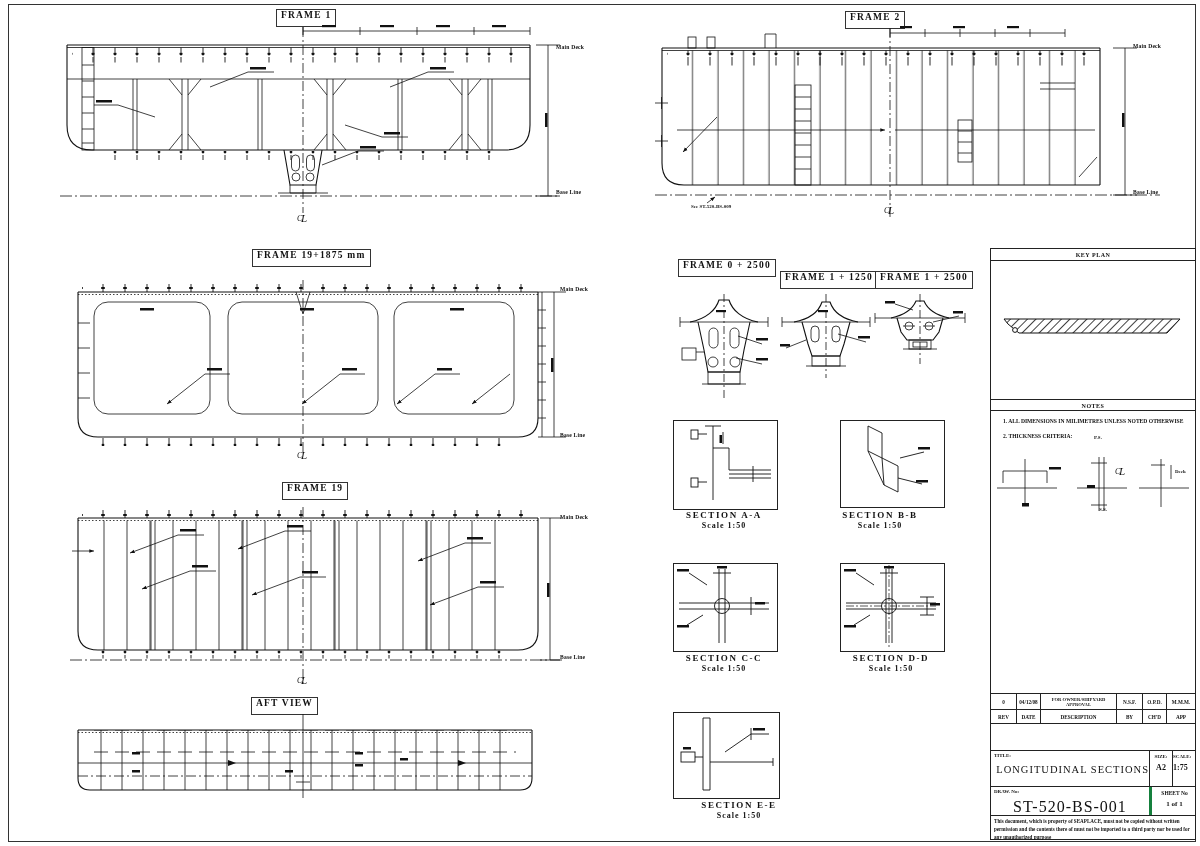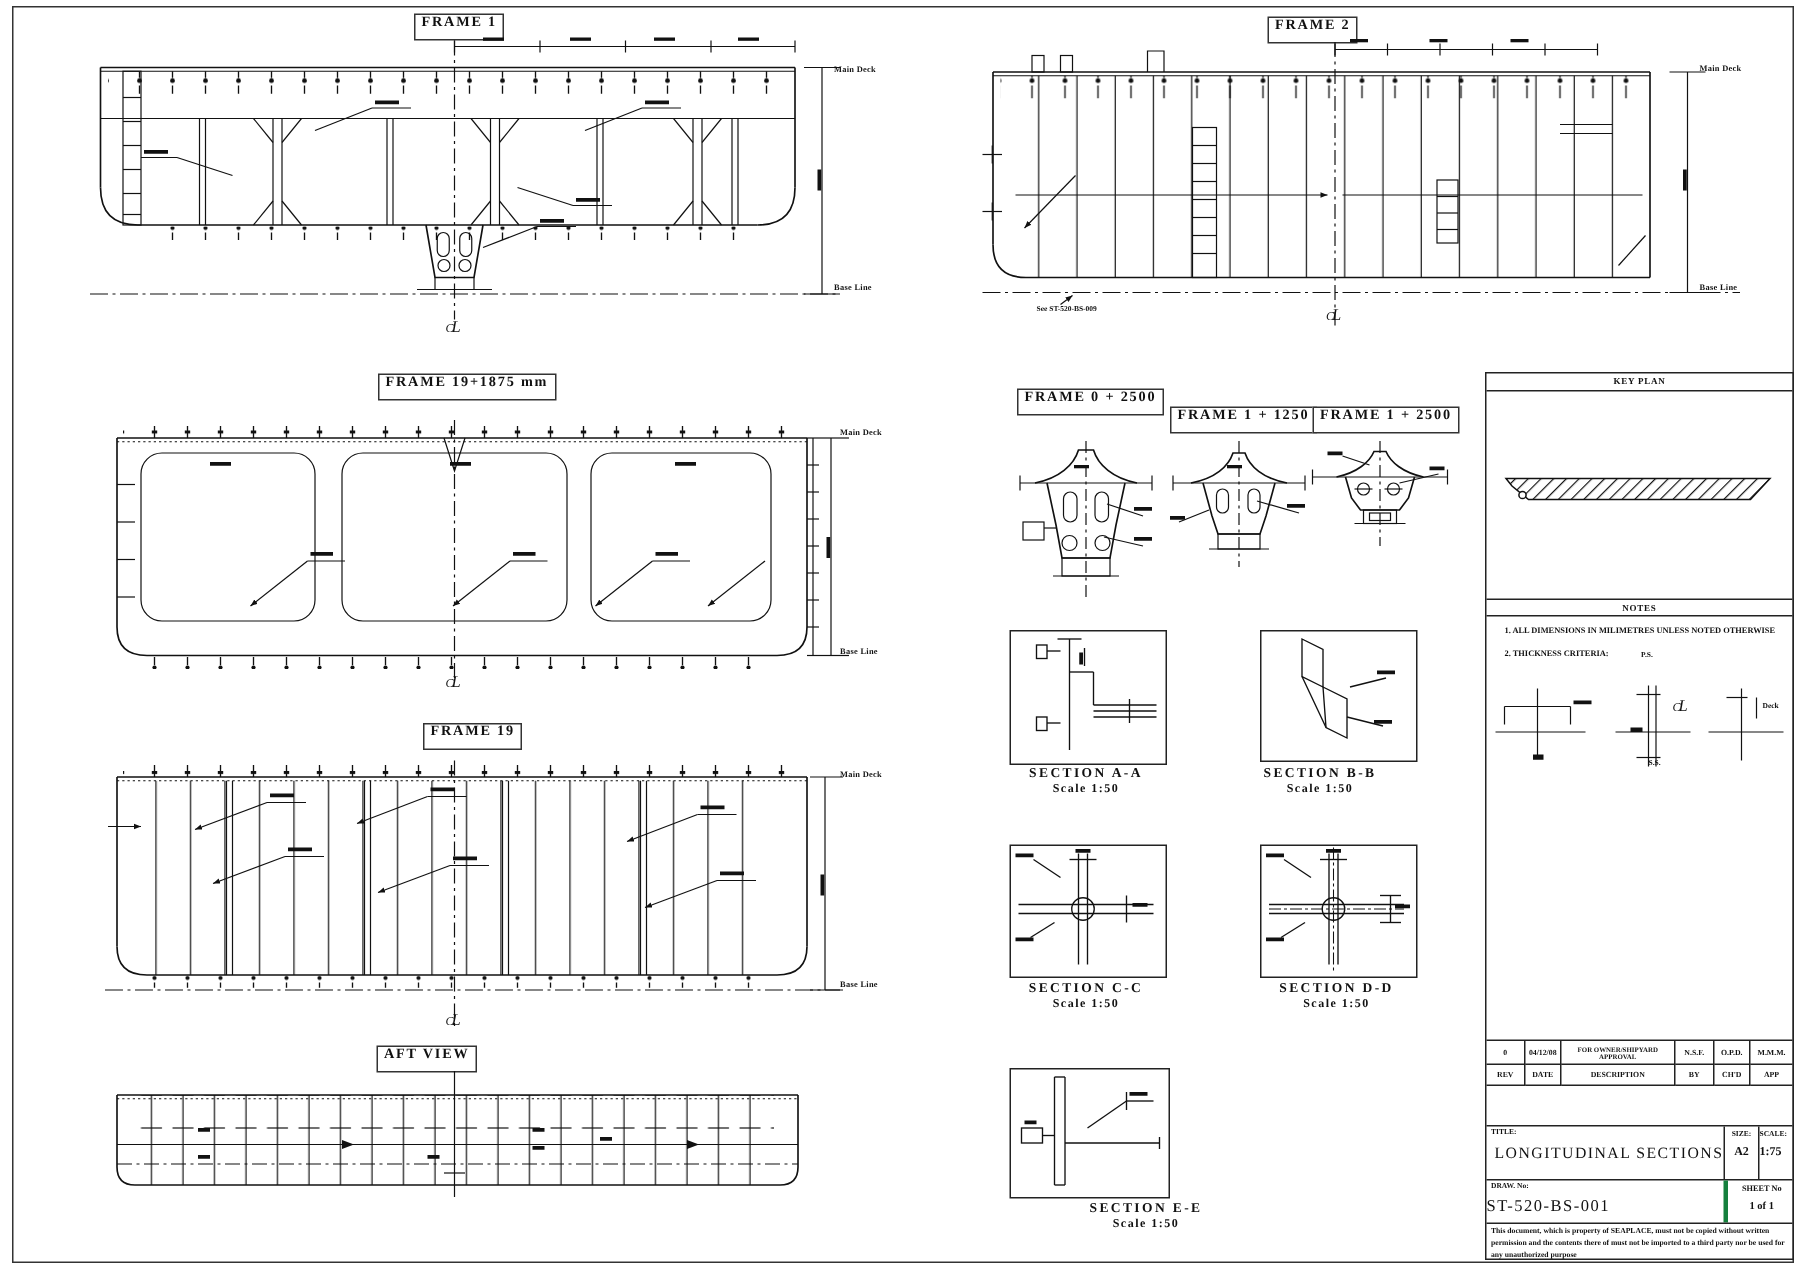--- a/index.html
+++ b/index.html
@@ -552,21 +552,21 @@
         <line x1="100" y1="46" x2="100" y2="54"></line>
   <line x1="52" y1="40" x2="78" y2="22"></line>
         <line x1="78" y1="22" x2="96" y2="22"></line>
   <rect x="80" y="16" width="12" height="2.5" fill="#111" stroke="none"></rect>
   <line x1="78" y1="16" x2="78" y2="28"></line>
   <rect x="8" y="40" width="14" height="10"></rect>
         <line x1="22" y1="45" x2="30" y2="45"></line>
   <rect x="10" y="35" width="8" height="2.5" fill="#111" stroke="none"></rect>
  </g>
 </svg>
-<div class="sec-wrap" style="left:688px;top:800px">
+<div class="sec-wrap" style="left:663px;top:800px">
   <div class="sec-title">SECTION E-E</div>
   <div class="sec-scale">Scale 1:50</div>
 </div>
 
 <div class="tb">
   <div class="band" style="top:0;border-top:none">KEY PLAN</div>
   <svg style="left:3px;top:18px" width="200" height="130">
     <g stroke="#111" stroke-width="1" fill="none">
       <polygon points="10,52 186,52 173,66 25,66 14,57" fill="url(#hatch)"></polygon>
       <circle cx="21" cy="63" r="2.4" fill="#fff"></circle>
@@ -628,21 +628,21 @@
       <div class="val8">A2</div>
     </div>
     <div class="cell-scale">
       <div class="lbl5" style="margin-top:3px;font-weight:bold">SCALE:</div>
       <div class="val8">1:75</div>
     </div>
   </div>
 
   <div class="drawrow">
     <div class="t lbl5" style="left:3px;top:2px;font-weight:bold">DRAW. No:</div>
-    <div class="t" style="left:0;top:11px;width:158px;text-align:left;font-size:11px;letter-spacing:1px">ST-520-BS-001</div>
+    <div class="t" style="left:0;top:11px;width:158px;text-align:center;font-size:16px;letter-spacing:1px">ST-520-BS-001</div>
     <div class="cell-sheet">
       <div style="font-size:5.5px;margin-top:3px;font-weight:bold">SHEET No</div>
       <div style="font-size:7px;margin-top:4px;font-weight:bold">1 of 1</div>
     </div>
   </div>
 
   <div class="disc">This document, which is property of SEAPLACE, must not be copied without written permission and the contents there of must not be imported to a third party nor be used for any unauthorized purpose</div>
 </div>
 
 </div>

